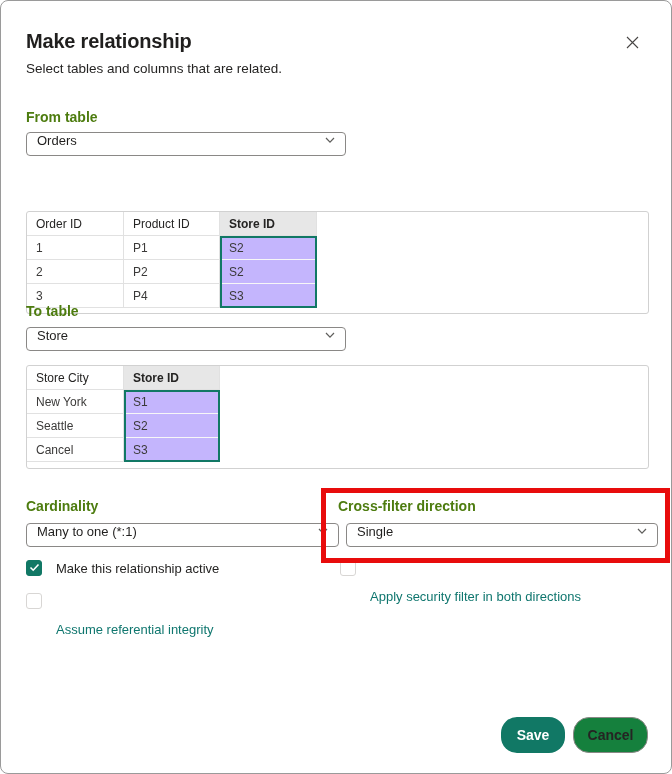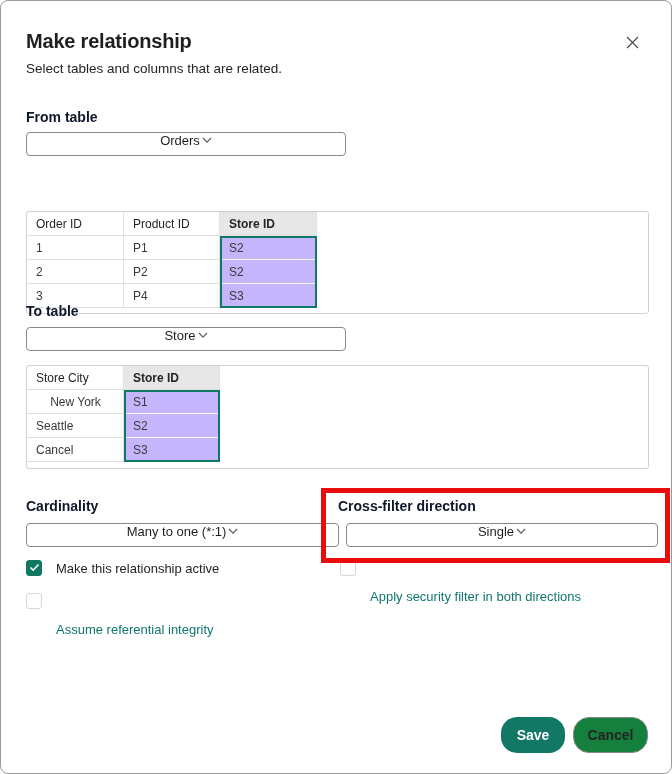--- a/index.html
+++ b/index.html
@@ -11,25 +11,25 @@
     background: #fff; border: 1px solid #9a9a9a; border-radius: 8px;
   }
   .abs { position: absolute; }
 
   .title { left: 25px; top: 29px; font-size: 20px; font-weight: 700; color: #201f1e; letter-spacing: -0.2px; }
   .subtitle { left: 25px; top: 60px; font-size: 13.5px; color: #252423; }
 
   .close-btn { left: 616px; top: 28px; width: 30px; height: 30px; display: flex;
     align-items: center; justify-content: center; cursor: pointer; background: transparent; border: none; }
 
-  .field-label { font-size: 14px; font-weight: 700; color: #0f172a; }
+  .field-label { font-size: 14px; font-weight: 700; color: #4d7c0f; }
 
   .dropdown {
     height: 24px; border: 1px solid #8a8886; border-radius: 4px; background: #fff;
-    display: flex; align-items: center; justify-content: center;
+    display: flex; align-items: center; justify-content: space-between;
     padding: 0 8px 8px 10px; font-size: 13px; color: #201f1e; cursor: pointer;
   }
   .dropdown .chev { display: flex; align-items: center; }
 
   .table-panel {
     border: 1px solid #d1d1d1; border-radius: 3px; background: #fff; overflow: hidden;
   }
   .trow { display: flex; height: 24px; }
   .tcell {
     border-right: 1px solid #e1e1e1; border-bottom: 1px solid #e1e1e1;
@@ -124,21 +124,21 @@
     </span>
   </div>
 
   <div class="abs table-panel" style="left:25px; top:364px; width:623px; height:104px;">
     <div class="trow">
       <div class="tcell hdr" style="width:97px;">Store City</div>
       <div class="tcell hdr sel-hdr" style="width:96px;">Store ID</div>
       <div class="tfill"></div>
     </div>
     <div class="trow">
-      <div class="tcell" style="width:97px;text-align:center;">New York</div>
+      <div class="tcell" style="width:97px;">New York</div>
       <div class="tcell sel" style="width:96px;">S1</div>
       <div class="tfill"></div>
     </div>
     <div class="trow">
       <div class="tcell" style="width:97px;">Seattle</div>
       <div class="tcell sel" style="width:96px;">S2</div>
       <div class="tfill"></div>
     </div>
     <div class="trow">
       <div class="tcell" style="width:97px;">Cancel</div>

